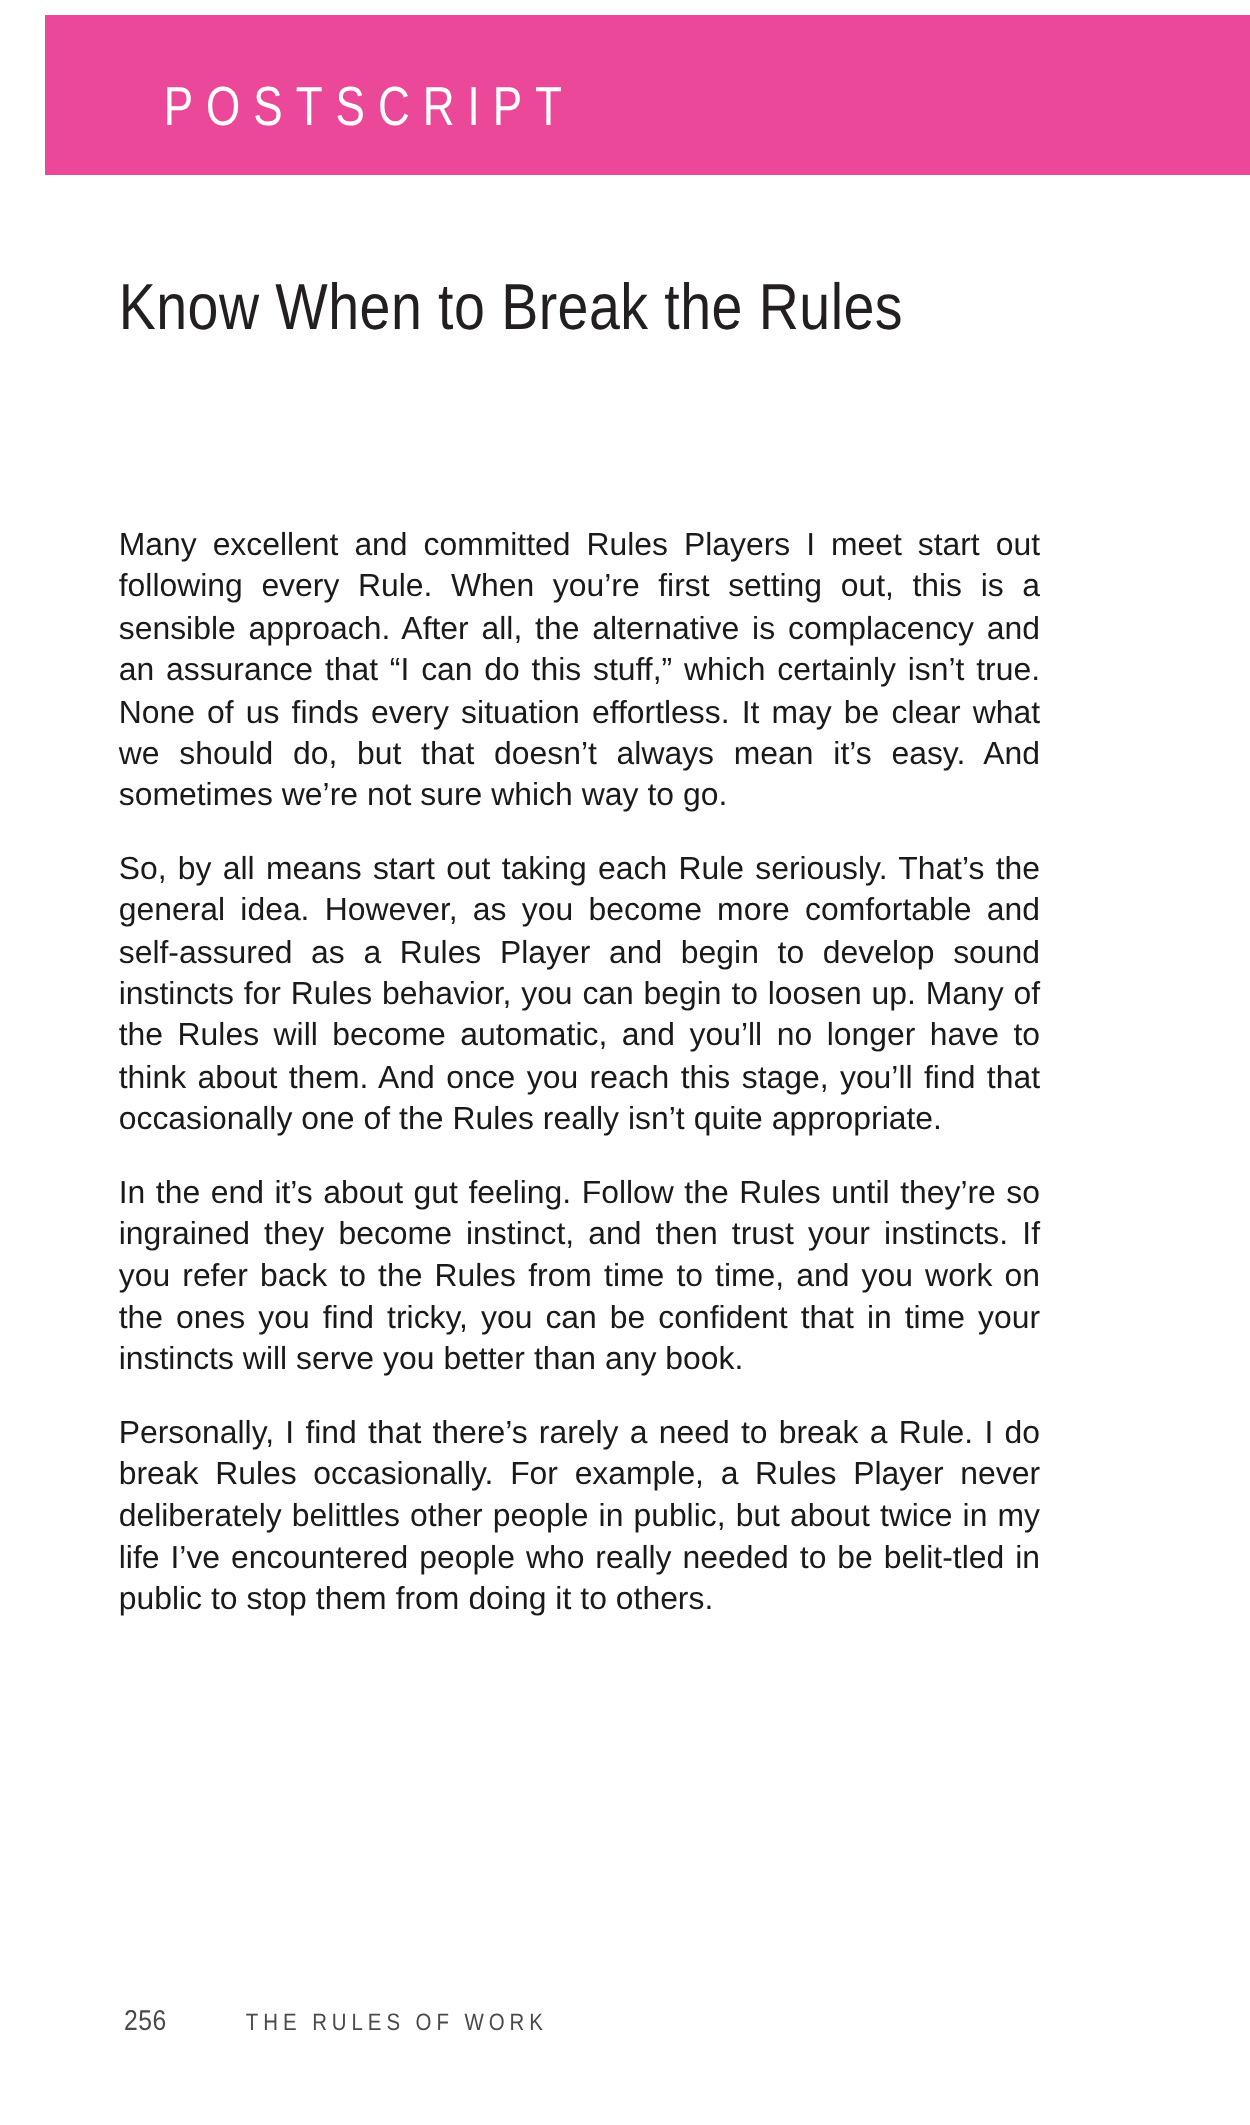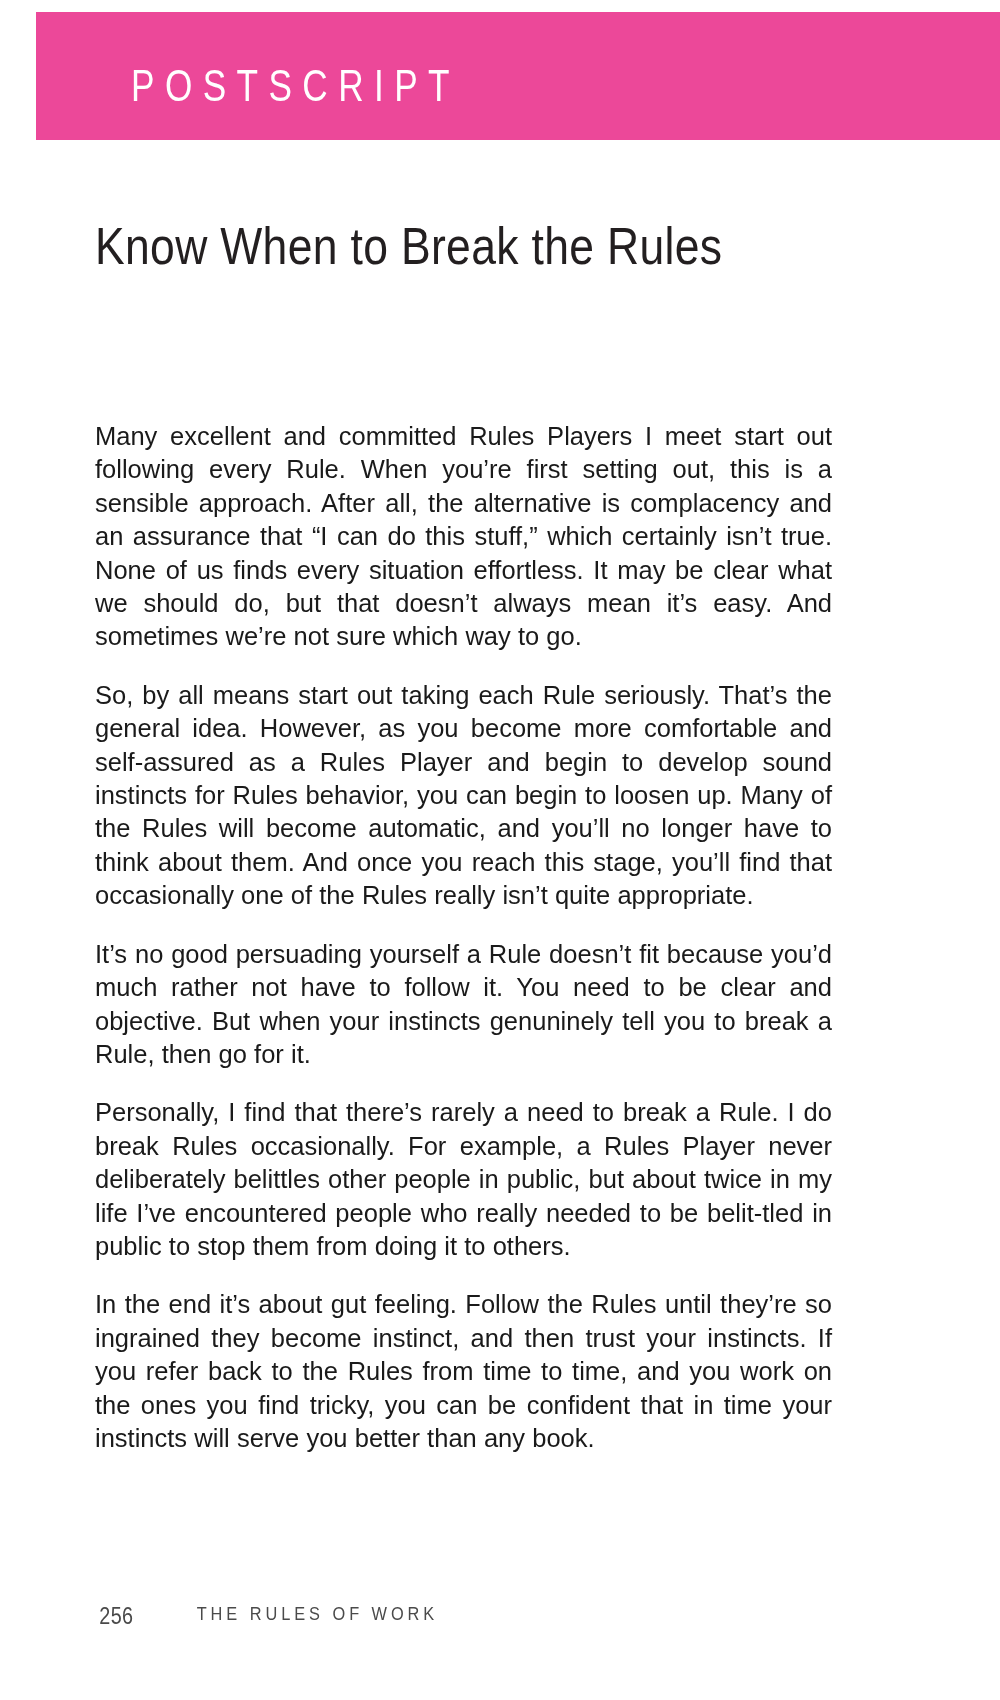--- a/index.html
+++ b/index.html
@@ -79,21 +79,21 @@
   .body-paragraph:last-child {
     margin-bottom: 0;
   }
 
   
   .page-footer {
     position: absolute;
     left: 95px;
     bottom: 70px;
     display: flex;
-    align-items: flex-start;
+    align-items: flex-end;
     gap: 0;
   }
   .page-number {
     font-family: "Liberation Sans", sans-serif;
     font-size: 23px;
     color: #4a4a4a;
     letter-spacing: 0.5px;
     transform: scaleX(0.86);
     transform-origin: left baseline;
     display: inline-block;
@@ -116,21 +116,20 @@
 
 <div class="header-band">
   <div class="section-label">POSTSCRIPT</div>
 </div>
 
 <h1 class="chapter-title">Know When to Break the Rules</h1>
 
 <div class="body-column">
   <p class="body-paragraph">Many excellent and committed Rules Players I meet start out following every Rule. When you’re first setting out, this is a sensible approach. After all, the alternative is complacency and an assurance that “I can do this stuff,” which certainly isn’t true. None of us finds every situation effortless. It may be clear what we should do, but that doesn’t always mean it’s easy. And sometimes we’re not sure which way to go.</p>
   <p class="body-paragraph">So, by all means start out taking each Rule seriously. That’s the general idea. However, as you become more comfortable and self-assured as a Rules Player and begin to develop sound instincts for Rules behavior, you can begin to loosen up. Many of the Rules will become automatic, and you’ll no longer have to think about them. And once you reach this stage, you’ll find that occasionally one of the Rules really isn’t quite appropriate.</p>
-  <p class="body-paragraph">It’s no good persuading yourself a Rule doesn’t fit because you’d much rather not have to follow it. You need to be clear and objective. But when your instincts genuninely tell you to break a Rule, then go for it.</p>
+  <p class="body-paragraph">In the end it’s about gut feeling. Follow the Rules until they’re so ingrained they become instinct, and then trust your instincts. If you refer back to the Rules from time to time, and you work on the ones you find tricky, you can be confident that in time your instincts will serve you better than any book.</p>
   <p class="body-paragraph">Personally, I find that there’s rarely a need to break a Rule. I do break Rules occasionally. For example, a Rules Player never deliberately belittles other people in public, but about twice in my life I’ve encountered people who really needed to be belit‐tled in public to stop them from doing it to others.</p>
-  <p class="body-paragraph">In the end it’s about gut feeling. Follow the Rules until they’re so ingrained they become instinct, and then trust your instincts. If you refer back to the Rules from time to time, and you work on the ones you find tricky, you can be confident that in time your instincts will serve you better than any book.</p>
 </div>
 
 <div class="page-footer">
   <span class="page-number">256</span>
   <span class="running-head">THE RULES OF WORK</span>
 </div>
 
 </body></html>

